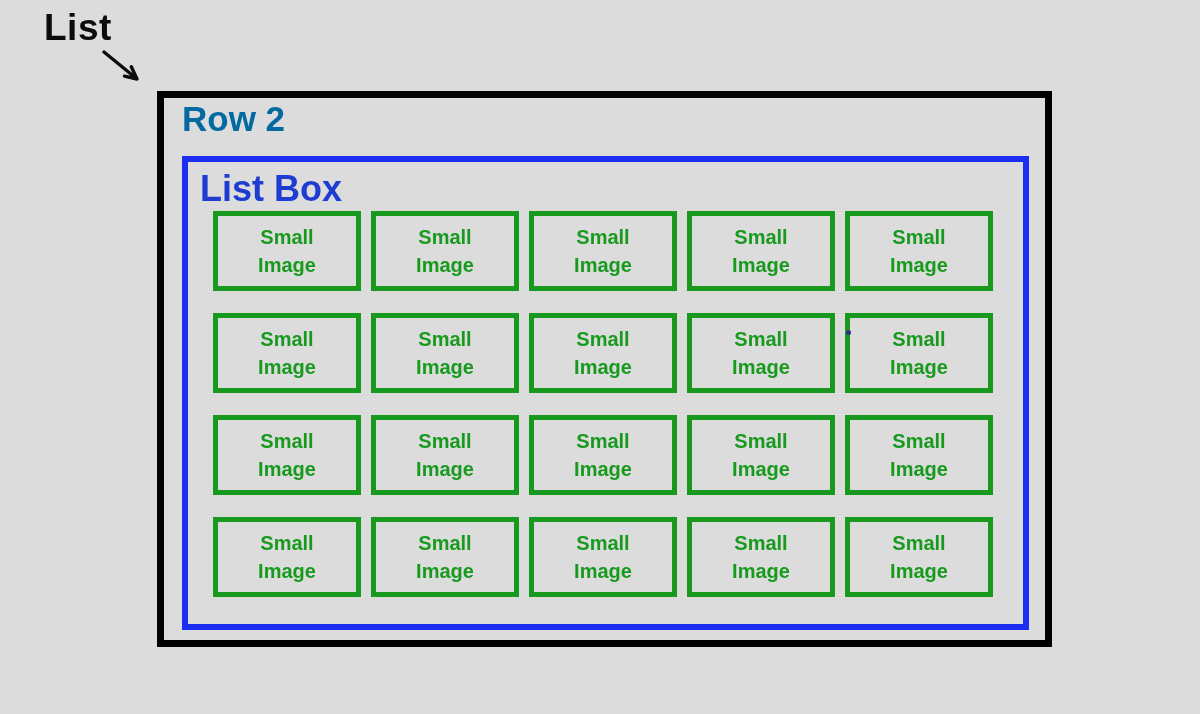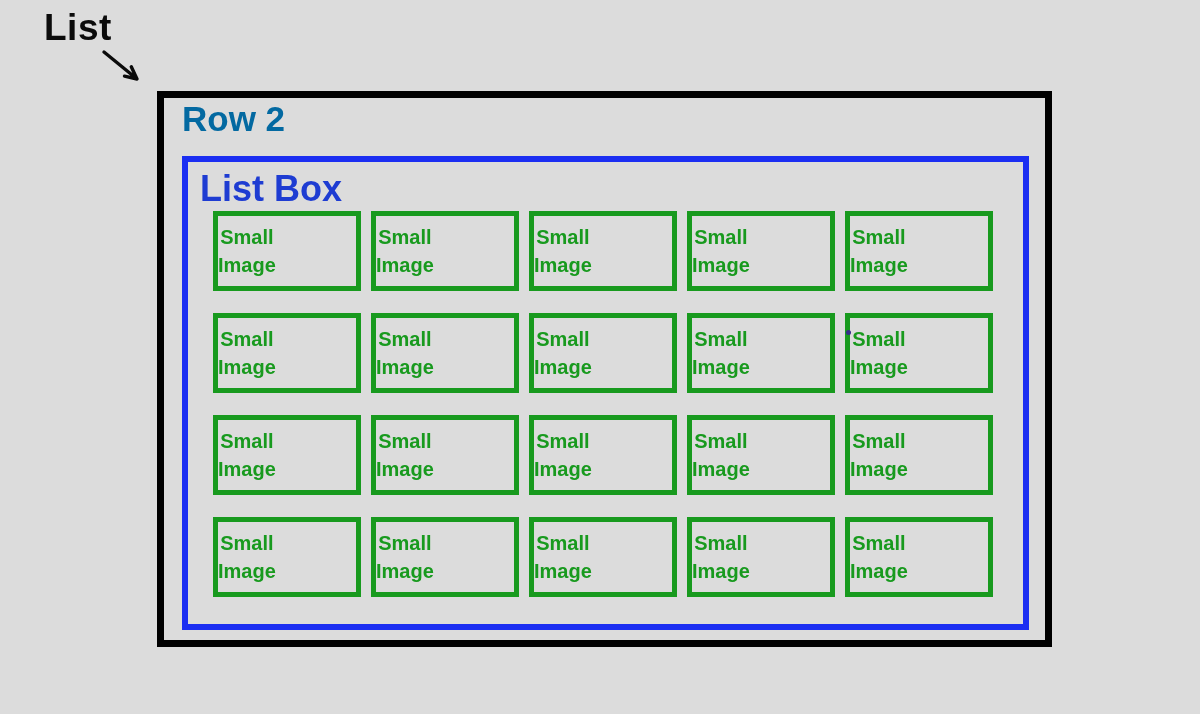--- a/index.html
+++ b/index.html
@@ -70,20 +70,21 @@
     display: grid;
     grid-template-columns: repeat(5, 148px);
     grid-template-rows: repeat(4, 80px);
     column-gap: 10px;
     row-gap: 22px;
   }
   .small-box {
     border: 5px solid var(--green);
     display: flex;
     align-items: center;
+    justify-content: center;
   }
   .small-box-label {
     font-size: 20px;
     font-weight: 700;
     color: var(--green);
     text-align: center;
     line-height: 1.4;
     white-space: pre-line;
   }
   .stray-dot {

